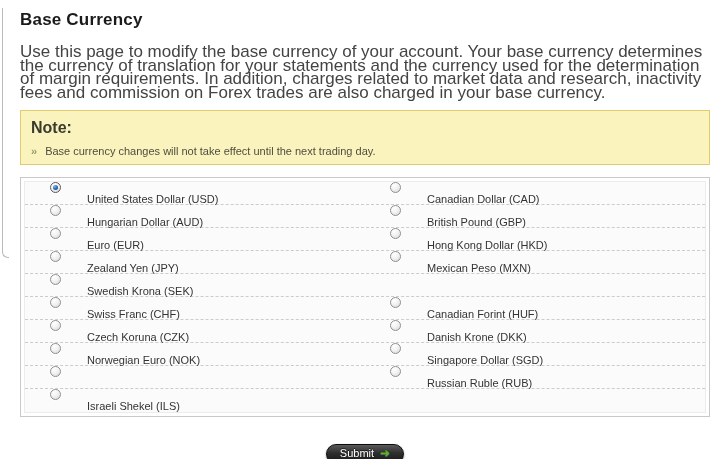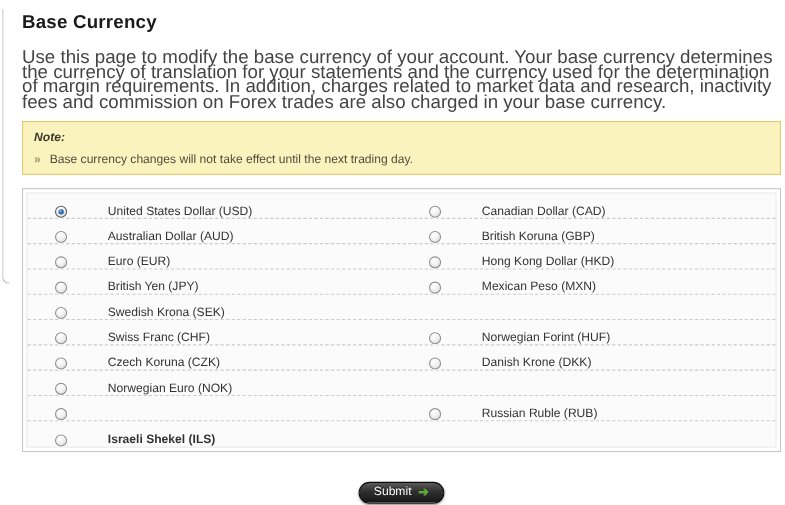--- a/index.html
+++ b/index.html
@@ -47,24 +47,23 @@
     width:690px;
   }
   .note-box{
     margin-top:11px;
     width:690px;
     background:var(--note-bg);
     border:1px solid var(--note-border);
     padding:8px 10px 7px 10px;
   }
   .note-title{
-    font-size:11px;
+    font-size:16px;
     font-weight:bold;
     color:#3a3a2e;
-    font-style:italic;
   }
   .note-line{
     margin-top:8px;
     font-size:11px;
     color:#4e4e3e;
     display:flex;
     align-items:baseline;
   }
   .note-bullet{
     color:#9a9a6a;
@@ -82,25 +81,26 @@
   .currency-table-inner{
     border:1px solid #ececec;
     background:#fbfbfb;
   }
   .row{
     display:grid;
     grid-template-columns:1fr 1fr;
     height:23px;
     border-bottom:1px dashed var(--row-divider);
   }
-  .row:last-child{border-bottom:none;font-weight:bold;}
+  .row:last-child{border-bottom:none;}
   .cell{
     display:flex;
-    align-items:flex-end;
+    align-items:flex-start;
     padding-left:25px;
+    flex-direction:column;
   }
   .radio{
     display:inline-block;
     width:11px; height:11px;
     border-radius:50%;
     border:1px solid #8f8f8f;
     background:radial-gradient(circle at 35% 28%, #ffffff 0%, #f2f2f2 45%, #d5d5d5 100%);
     box-shadow:inset 0 1px 1px rgba(255,255,255,.9), 0 1px 0 rgba(255,255,255,.8);
     position:relative;
     cursor:pointer;
@@ -179,43 +179,43 @@
         </div>
         <div class="cell">
           <span class="radio"></span>
           <span class="lbl">Canadian Dollar (CAD)</span>
         </div>
       </div>
 
       <div class="row">
         <div class="cell">
           <span class="radio"></span>
-          <span class="lbl">Australian Dollar (AUD)</span>
-        </div>
-        <div class="cell">
-          <span class="radio"></span>
-          <span class="lbl">British Koruna (GBP)</span>
+          <span class="lbl">Hungarian Dollar (AUD)</span>
+        </div>
+        <div class="cell">
+          <span class="radio"></span>
+          <span class="lbl">British Pound (GBP)</span>
         </div>
       </div>
 
       <div class="row">
         <div class="cell">
           <span class="radio"></span>
           <span class="lbl">Euro (EUR)</span>
         </div>
         <div class="cell">
           <span class="radio"></span>
           <span class="lbl">Hong Kong Dollar (HKD)</span>
         </div>
       </div>
 
       <div class="row">
         <div class="cell">
           <span class="radio"></span>
-          <span class="lbl">British Yen (JPY)</span>
+          <span class="lbl">Zealand Yen (JPY)</span>
         </div>
         <div class="cell">
           <span class="radio"></span>
           <span class="lbl">Mexican Peso (MXN)</span>
         </div>
       </div>
 
       <div class="row">
         <div class="cell">
           <span class="radio"></span>
@@ -223,39 +223,43 @@
         </div>
       </div>
 
       <div class="row">
         <div class="cell">
           <span class="radio"></span>
           <span class="lbl">Swiss Franc (CHF)</span>
         </div>
         <div class="cell">
           <span class="radio"></span>
-          <span class="lbl">Norwegian Forint (HUF)</span>
+          <span class="lbl">Canadian Forint (HUF)</span>
         </div>
       </div>
 
       <div class="row">
         <div class="cell">
           <span class="radio"></span>
           <span class="lbl">Czech Koruna (CZK)</span>
         </div>
         <div class="cell">
           <span class="radio"></span>
           <span class="lbl">Danish Krone (DKK)</span>
         </div>
       </div>
 
       <div class="row">
         <div class="cell">
           <span class="radio"></span>
           <span class="lbl">Norwegian Euro (NOK)</span>
+        </div>
+        <div class="cell">
+          <span class="radio"></span>
+          <span class="lbl">Singapore Dollar (SGD)</span>
         </div>
       </div>
 
       <div class="row">
         <div class="cell">
           <span class="radio"></span>
         </div>
         <div class="cell">
           <span class="radio"></span>
           <span class="lbl">Russian Ruble (RUB)</span>

